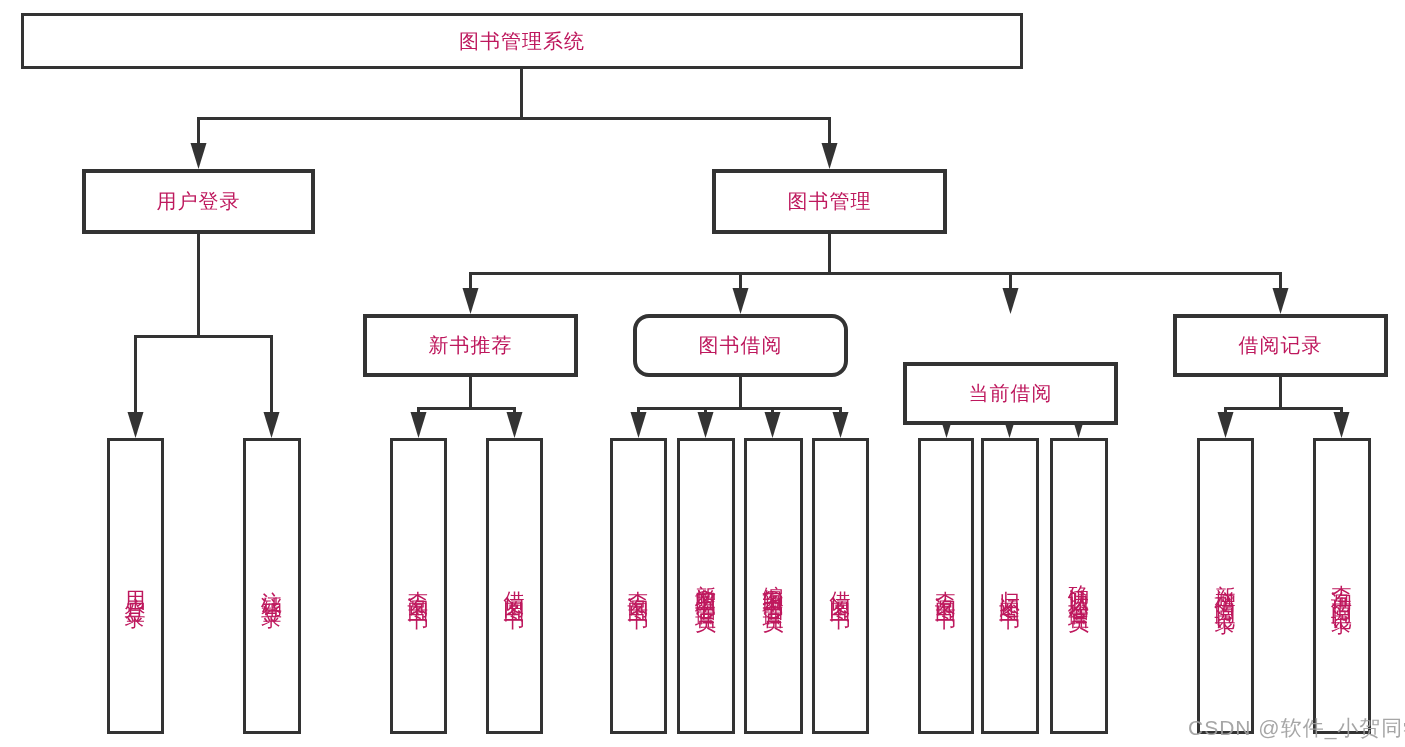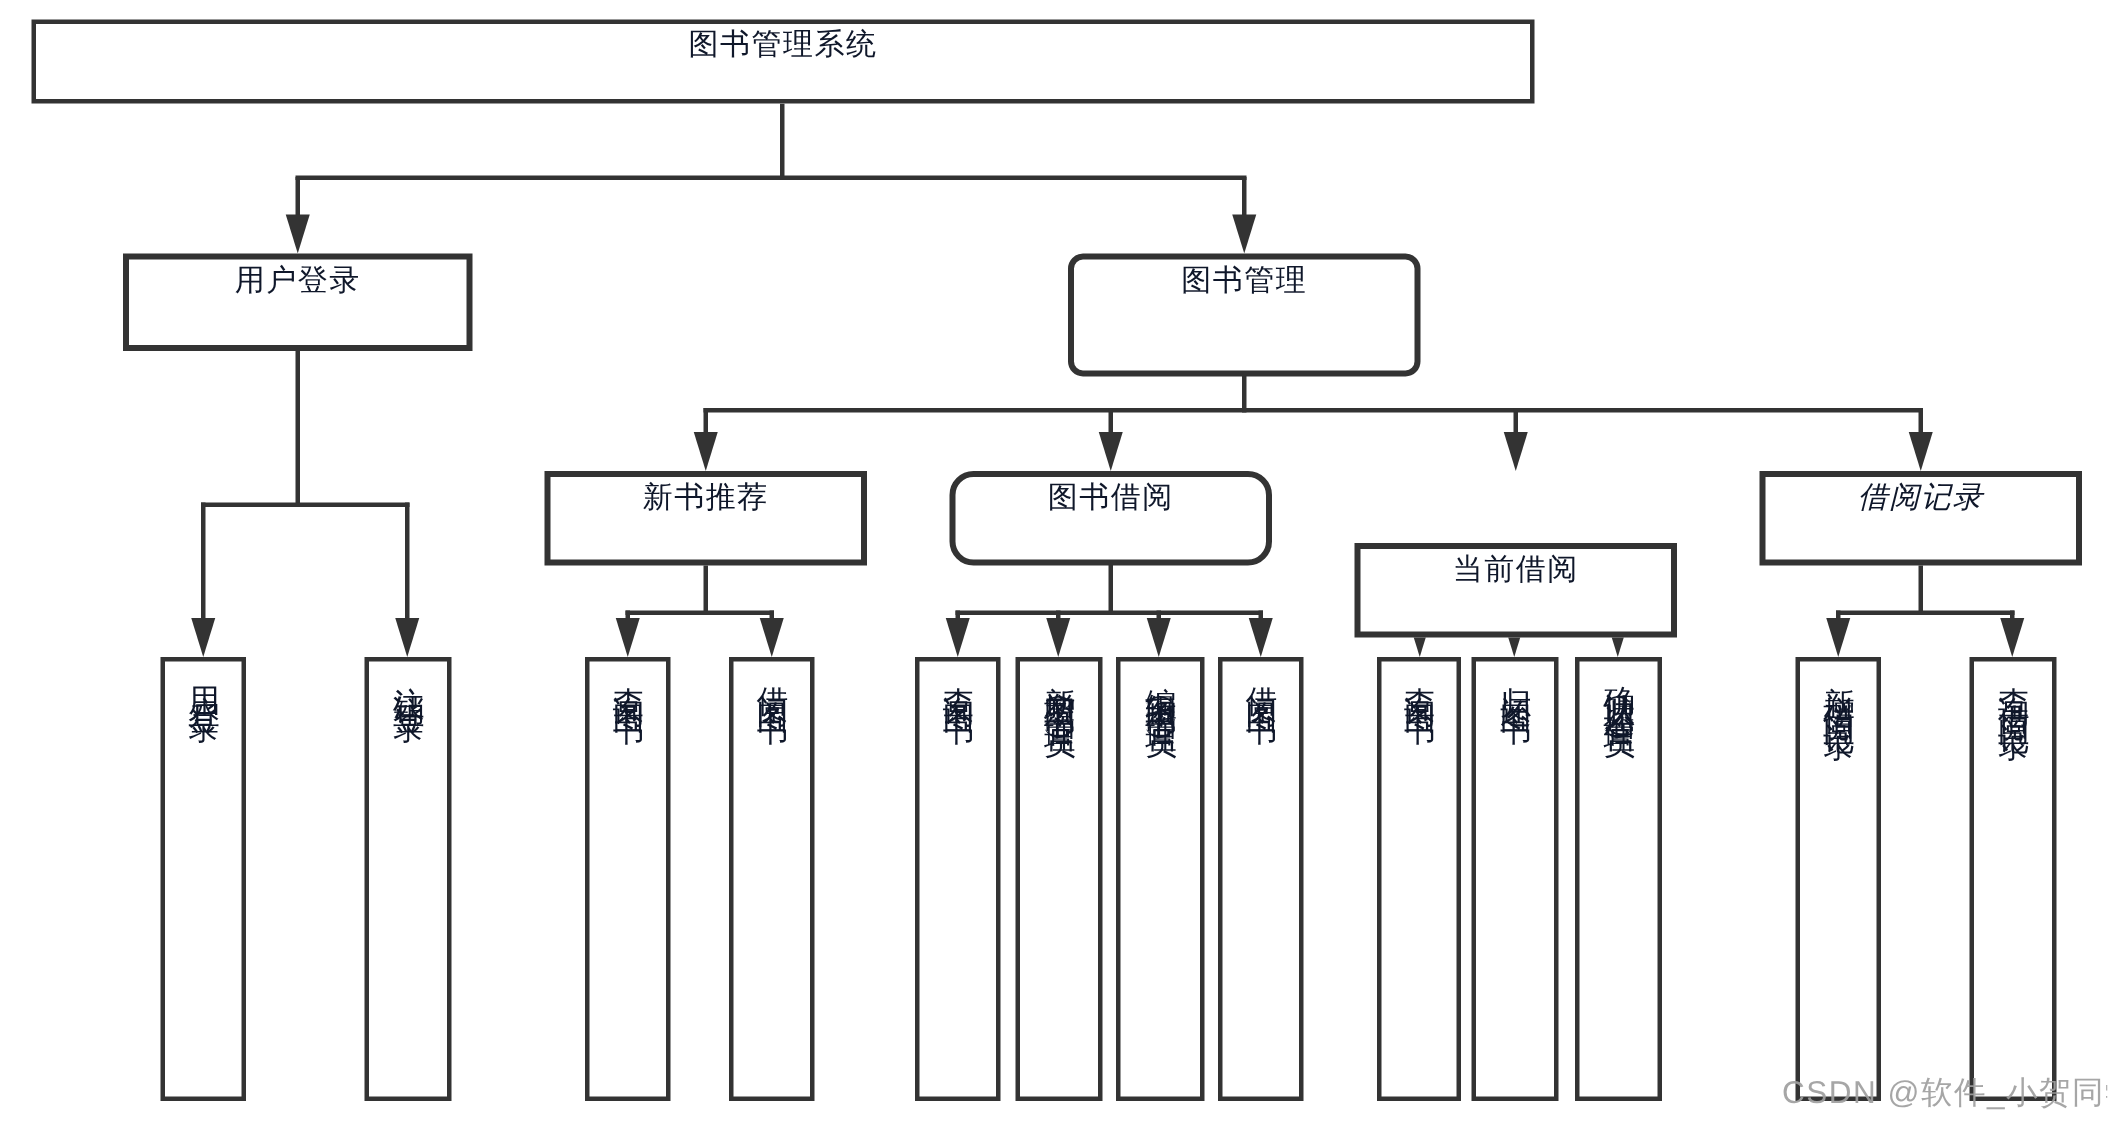--- a/index.html
+++ b/index.html
@@ -12,23 +12,23 @@
     overflow:hidden;
   }
   #connectors{position:absolute;left:0;top:0;width:1405px;height:747px;}
   #connectors path{stroke:#333333;stroke-width:3;fill:none;}
   #connectors polygon{fill:#333333;stroke:none;}
   .node{
     position:absolute;
     background:#ffffff;
     border:3px solid #333333;
     box-sizing:border-box;
-    display:flex;justify-content:center;
+    display:flex;align-items:center;justify-content:center;
     font-size:20px;letter-spacing:1px;
-    color:#0f172a;
+    color:#be185d;
   }
   .lvl2,.lvl3{border-width:4px;}
   .leaf{border-width:3px;}
   .leaf .vtext{
     writing-mode:vertical-rl;
     text-orientation:mixed;
     font-size:21px;
     letter-spacing:6px;
     line-height:1;
     white-space:nowrap;
@@ -124,34 +124,34 @@
     </g>
   </svg>
 
   <div class="node lvl-top" style="left:21px;top:13px;width:1002px;height:56px;">
     <span>图书管理系统</span>
   </div>
 
   <div class="node lvl2" style="left:82px;top:169px;width:233px;height:65px;">
     <span>用户登录</span>
   </div>
-  <div class="node lvl2" style="left:712px;top:169px;width:235px;height:82px;border-radius:10px;">
+  <div class="node lvl2" style="left:712px;top:169px;width:235px;height:65px;">
     <span>图书管理</span>
   </div>
 
   <div class="node lvl3" style="left:363px;top:314px;width:215px;height:63px;">
     <span>新书推荐</span>
   </div>
   <div class="node lvl3" style="left:633px;top:314px;width:215px;height:63px;border-radius:16px;">
     <span>图书借阅</span>
   </div>
   <div class="node lvl3" style="left:903px;top:314px;width:215px;height:63px;margin-top:48px;">
     <span>当前借阅</span>
   </div>
-  <div class="node lvl3" style="left:1173px;top:314px;width:215px;height:63px;font-style:italic;">
+  <div class="node lvl3" style="left:1173px;top:314px;width:215px;height:63px;">
     <span>借阅记录</span>
   </div>
 
   <div class="node leaf" style="left:107px;top:438px;width:57px;height:296px;">
     <span class="vtext">用户登录</span>
   </div>
   <div class="node leaf" style="left:243px;top:438px;width:58px;height:296px;">
     <span class="vtext">注销登录</span>
   </div>
 

